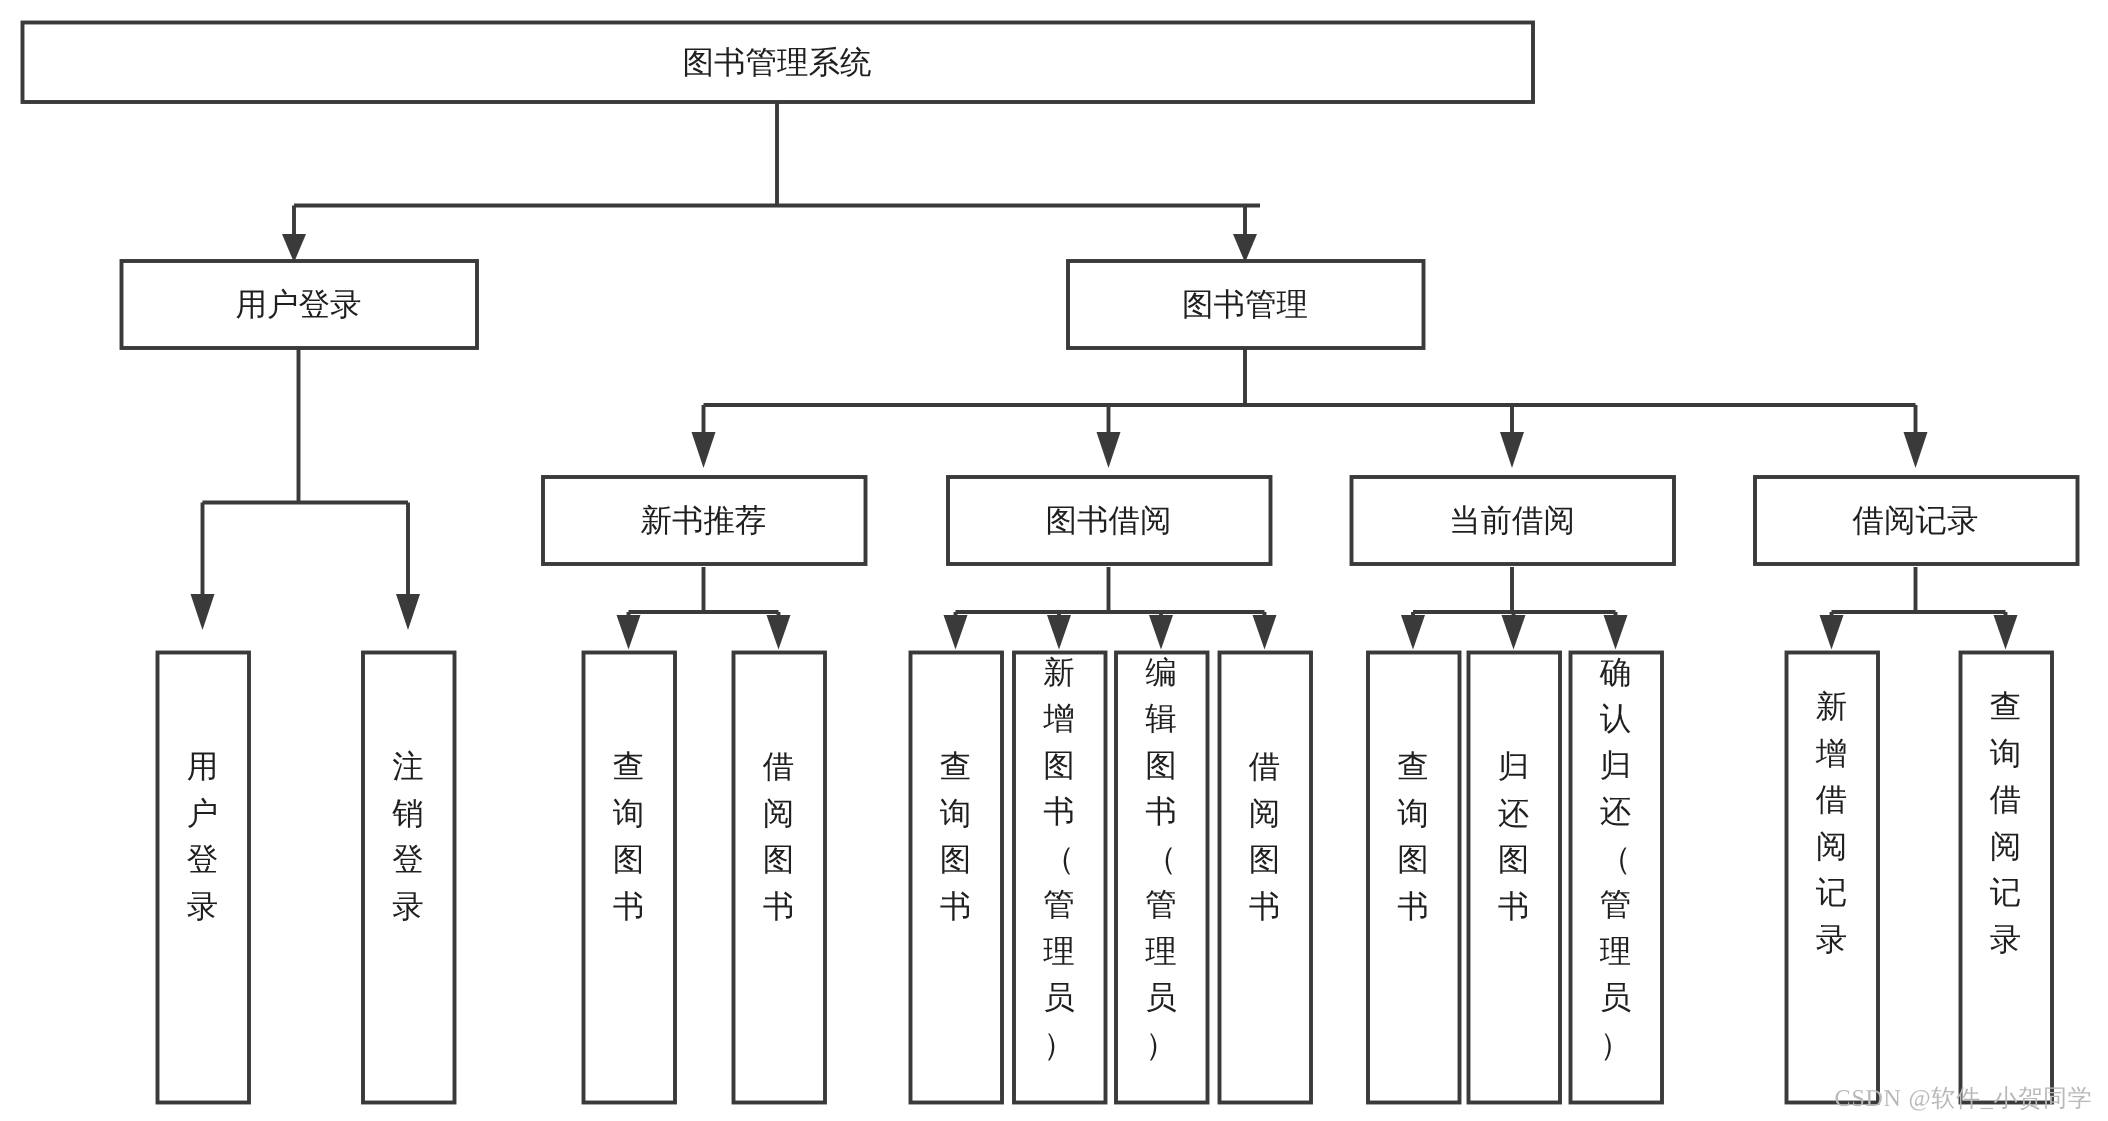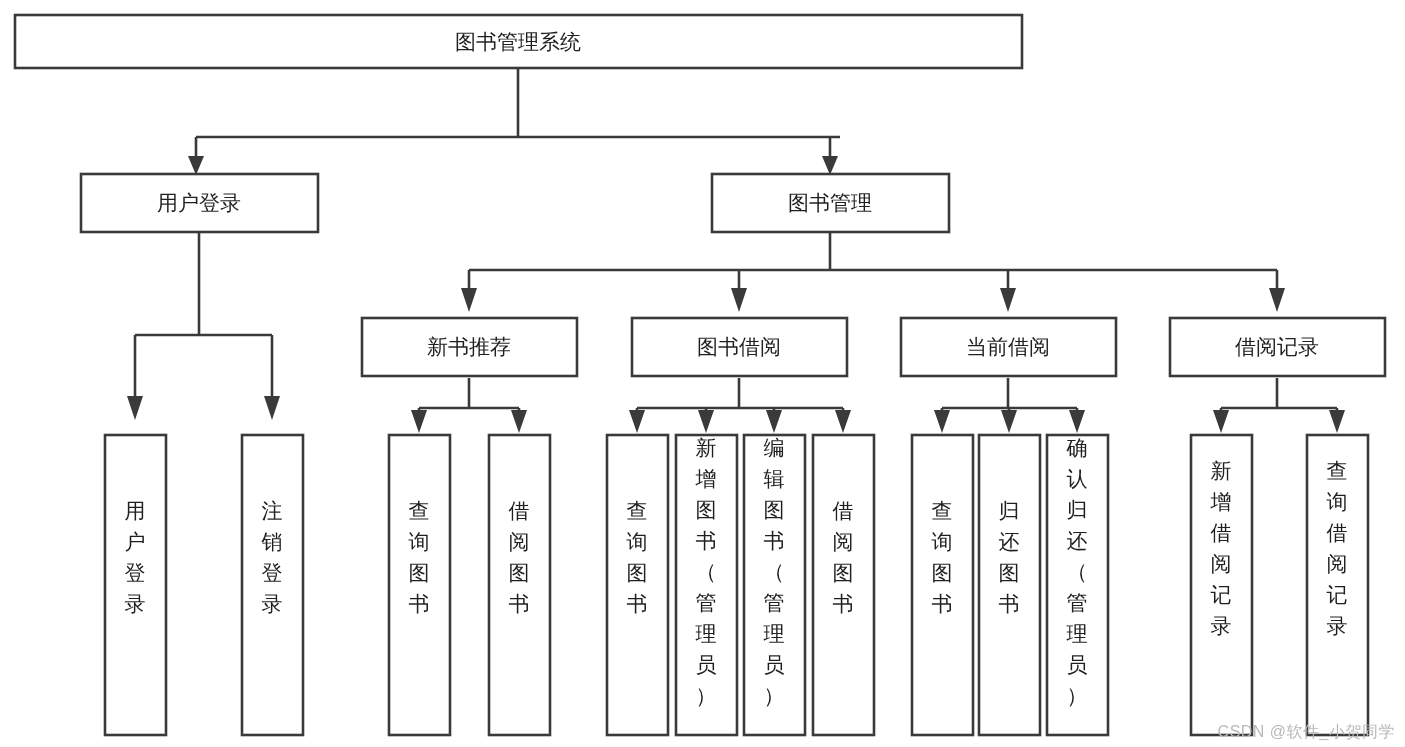--- a/index.html
+++ b/index.html
@@ -52,21 +52,21 @@
   .node-label-v {
     font-family: "DejaVu Sans", "Liberation Sans", sans-serif;
     font-size: 21px;
     fill: #1f1f1f;
     text-anchor: middle;
   }
   .watermark {
     position: absolute;
     right: 10px;
     bottom: 4px;
-    font-family: Liberation Sans, sans-serif;
+    font-family: Liberation Serif, serif;
     font-size: 16px;
     color: #b9b9b9;
     white-space: nowrap;
     letter-spacing: 0.5px;
     user-select: none;
   }
 </style>
 </head>
 <body>
 

